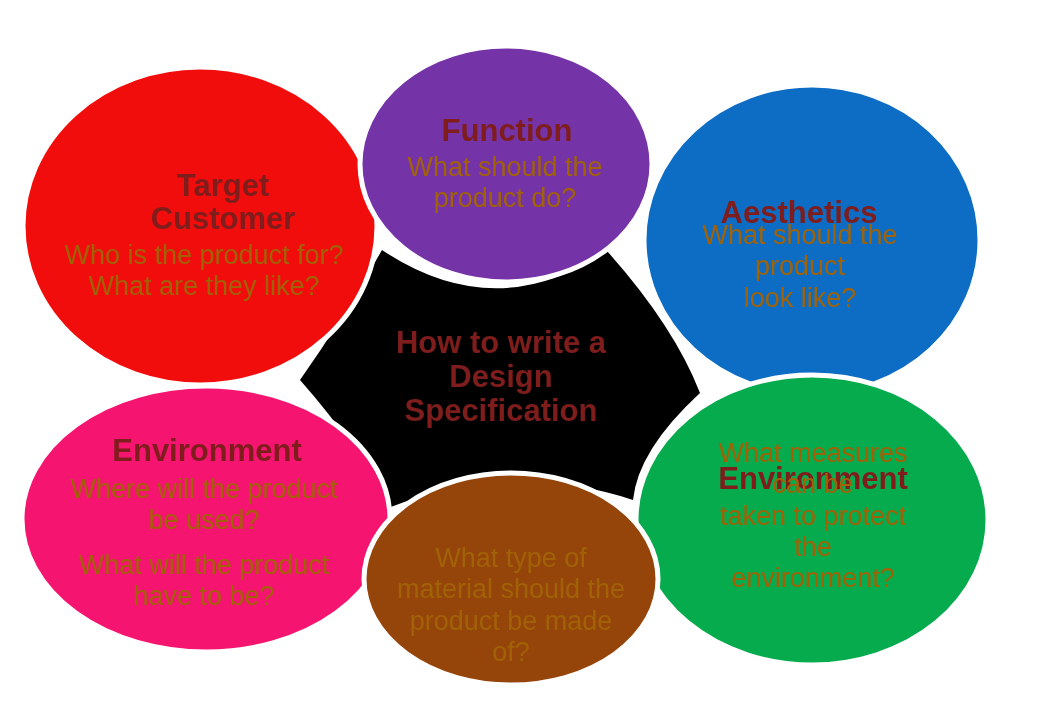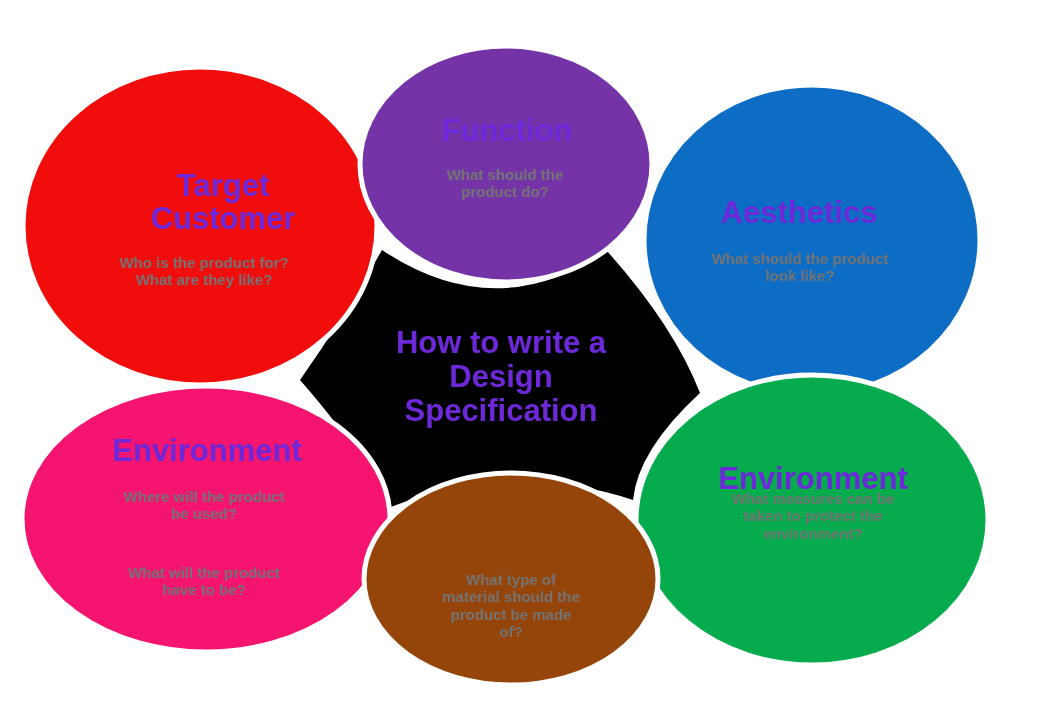--- a/index.html
+++ b/index.html
@@ -22,32 +22,32 @@
   }
   .node-ellipse {
     stroke: #ffffff;
     stroke-width: 5;
   }
   .txt {
     position: absolute;
     transform: translate(-50%, -50%);
     white-space: pre-line;
     text-align: center;
-    color: #6d28d9;
+    color: #7f1d1d;
   }
   .node-title {
     font-size: 31px;
     font-weight: 700;
     line-height: 1.08;
   }
   .node-body {
-    font-size: 15px;
-    font-weight: 700;
+    font-size: 27px;
+    font-weight: 400;
     line-height: 1.16;
-    color: #737373;
+    color: #a16207;
   }
   .center-title {
     font-size: 31px;
     font-weight: 700;
     line-height: 34px;
   }
 </style>
 </head>
 <body>
 

